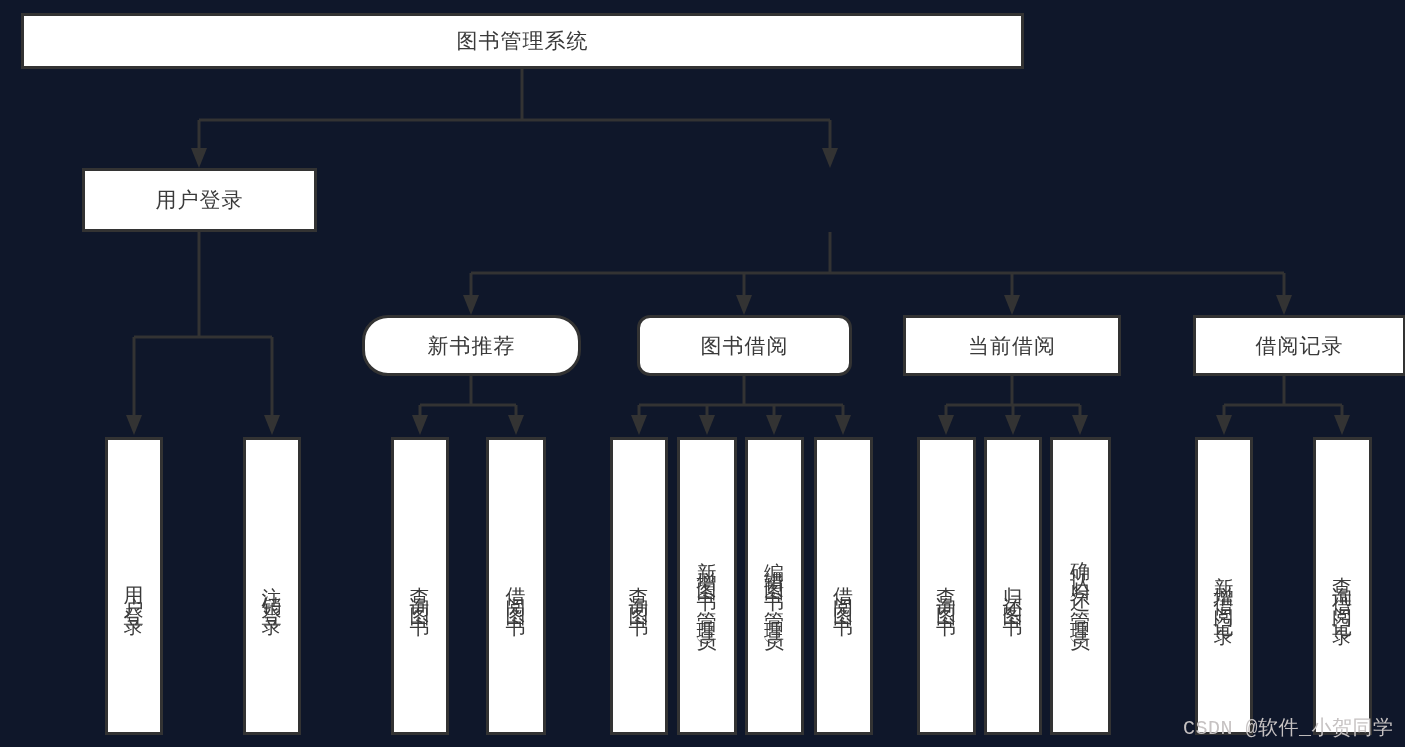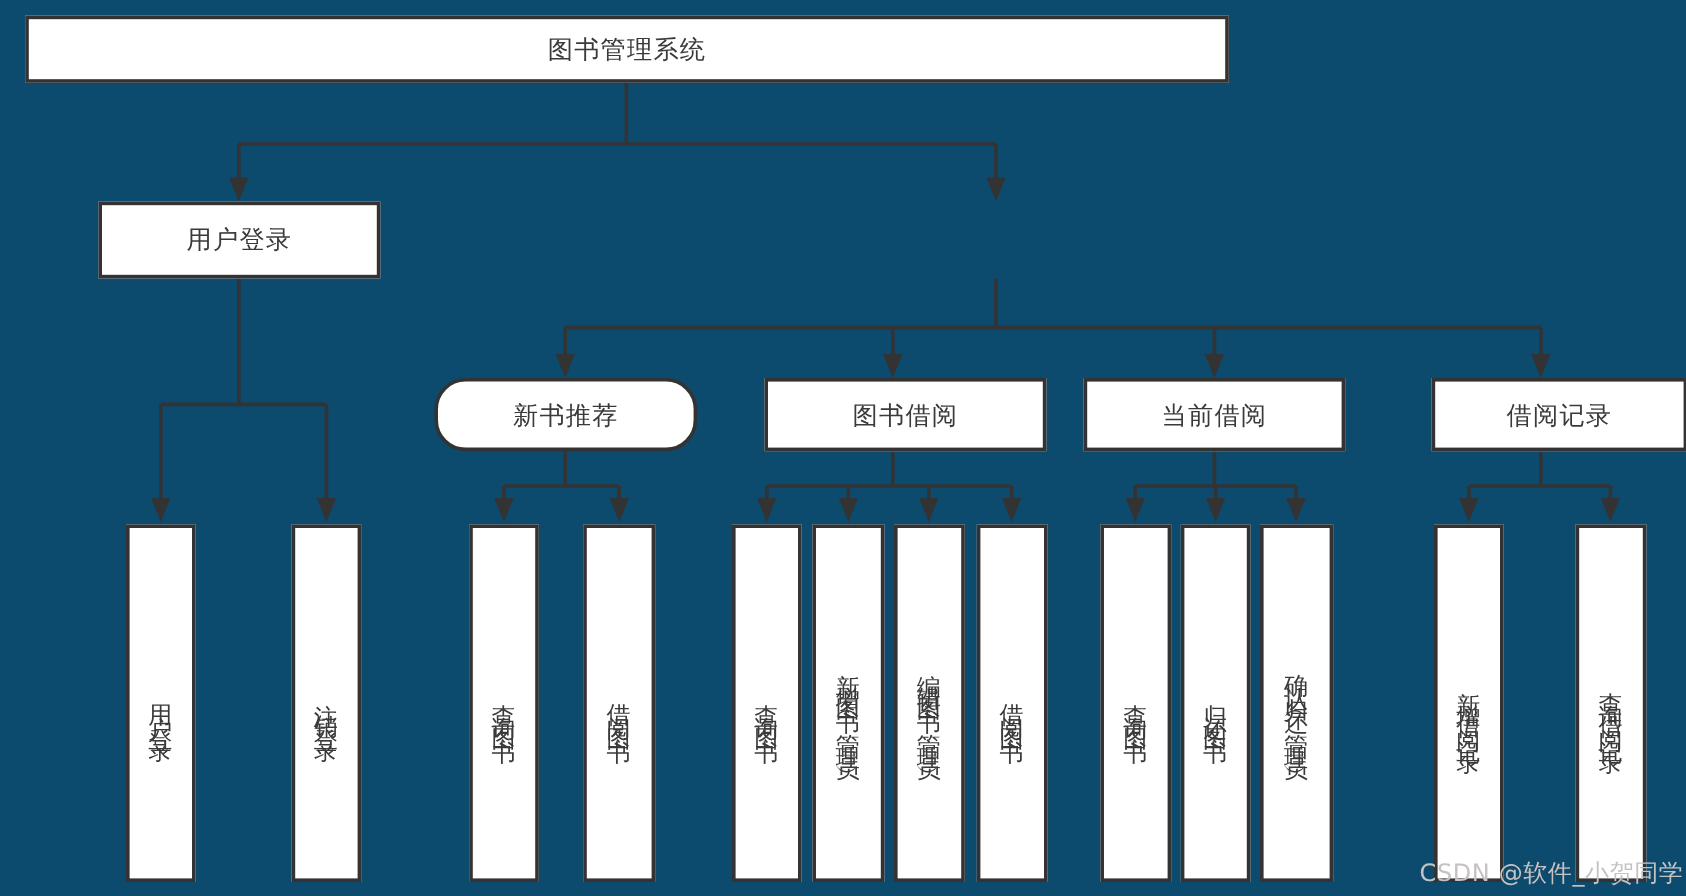--- a/index.html
+++ b/index.html
@@ -1,37 +1,37 @@
 <!DOCTYPE html>
 <html><head>
 <meta charset="utf-8">
 <style>
   html,body{margin:0;padding:0;background:#ffffff;}
   .stage{
-    position:relative;width:1405px;height:747px;background:#0c4a6e;
+    position:relative;width:1405px;height:747px;background:#0f172a;
     font-family:"DejaVu Sans","Liberation Sans",sans-serif;overflow:hidden;
   }
   .connectors{position:absolute;left:0;top:0;z-index:1;}
   .node{
     position:absolute;box-sizing:border-box;border:3px solid #333333;background:#ffffff;
     display:flex;align-items:center;justify-content:center;
     font-size:21px;color:#3a3a3a;z-index:2;letter-spacing:1px;white-space:nowrap;
   }
   .leaf{
     position:absolute;box-sizing:border-box;border:3px solid #333333;background:#ffffff;
     display:flex;align-items:center;justify-content:center;z-index:2;
   }
   .leaf span{
     writing-mode:vertical-lr;text-orientation:mixed;
     font-size:20px;color:#3a3a3a;letter-spacing:10px;line-height:1;
     margin-bottom:-10px;
   }
   .watermark{
     position:absolute;left:1183px;top:714px;z-index:10;
-    font-size:20px;color:#c6c2c2;white-space:nowrap;letter-spacing:0.5px;
+    font-size:20px;color:#c6c2c2;white-space:nowrap;letter-spacing:0.5px;font-family:Liberation Mono, monospace;
   }
 </style>
 </head>
 <body>
 
 <div class="stage">
 
   <svg class="connectors" width="1405" height="747" viewBox="0 0 1405 747">
     <g stroke="#333333" stroke-width="3" fill="none">
       <path d="M522 69 V120 M199 120 H830 M199 120 V150 M830 120 V150"></path>
@@ -51,21 +51,21 @@
       <path d="M938 415 L954 415 L946 435 Z M1005 415 L1021 415 L1013 435 Z M1072 415 L1088 415 L1080 435 Z"></path>
       <path d="M1216 415 L1232 415 L1224 435 Z M1334 415 L1350 415 L1342 435 Z"></path>
     </g>
   </svg>
 
   <div class="node" style="left:21px;top:13px;width:1003px;height:56px;">图书管理系统</div>
 
   <div class="node" style="left:82px;top:168px;width:235px;height:64px;">用户登录</div>
 
   <div class="node" style="left:362px;top:315px;width:219px;height:61px;border-radius:26px;">新书推荐</div>
-  <div class="node" style="left:637px;top:315px;width:235px;height:61px;">图书借阅</div>
+  <div class="node" style="left:637px;top:315px;width:215px;height:61px;border-radius:13px;">图书借阅</div>
   <div class="node" style="left:903px;top:315px;width:218px;height:61px;">当前借阅</div>
   <div class="node" style="left:1177px;top:315px;width:213px;height:61px;margin-left:16px;">借阅记录</div>
 
   <div class="leaf" style="left:105px;top:437px;width:58px;height:298px;">
     <span>用户登录</span>
   </div>
   <div class="leaf" style="left:243px;top:437px;width:58px;height:298px;">
     <span>注销登录</span>
   </div>
 

